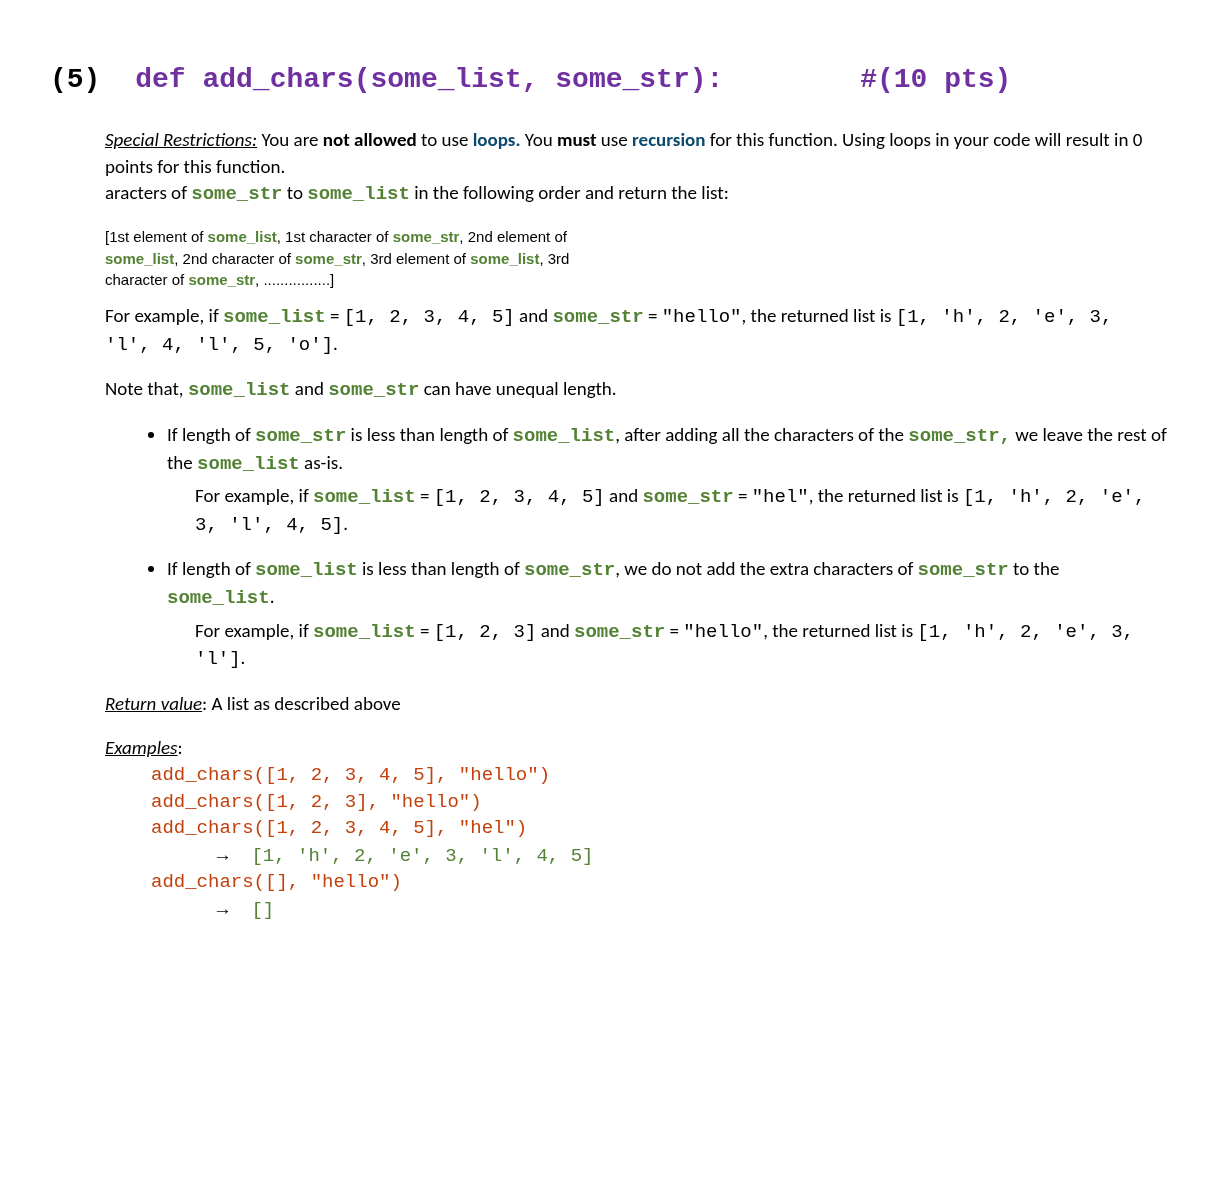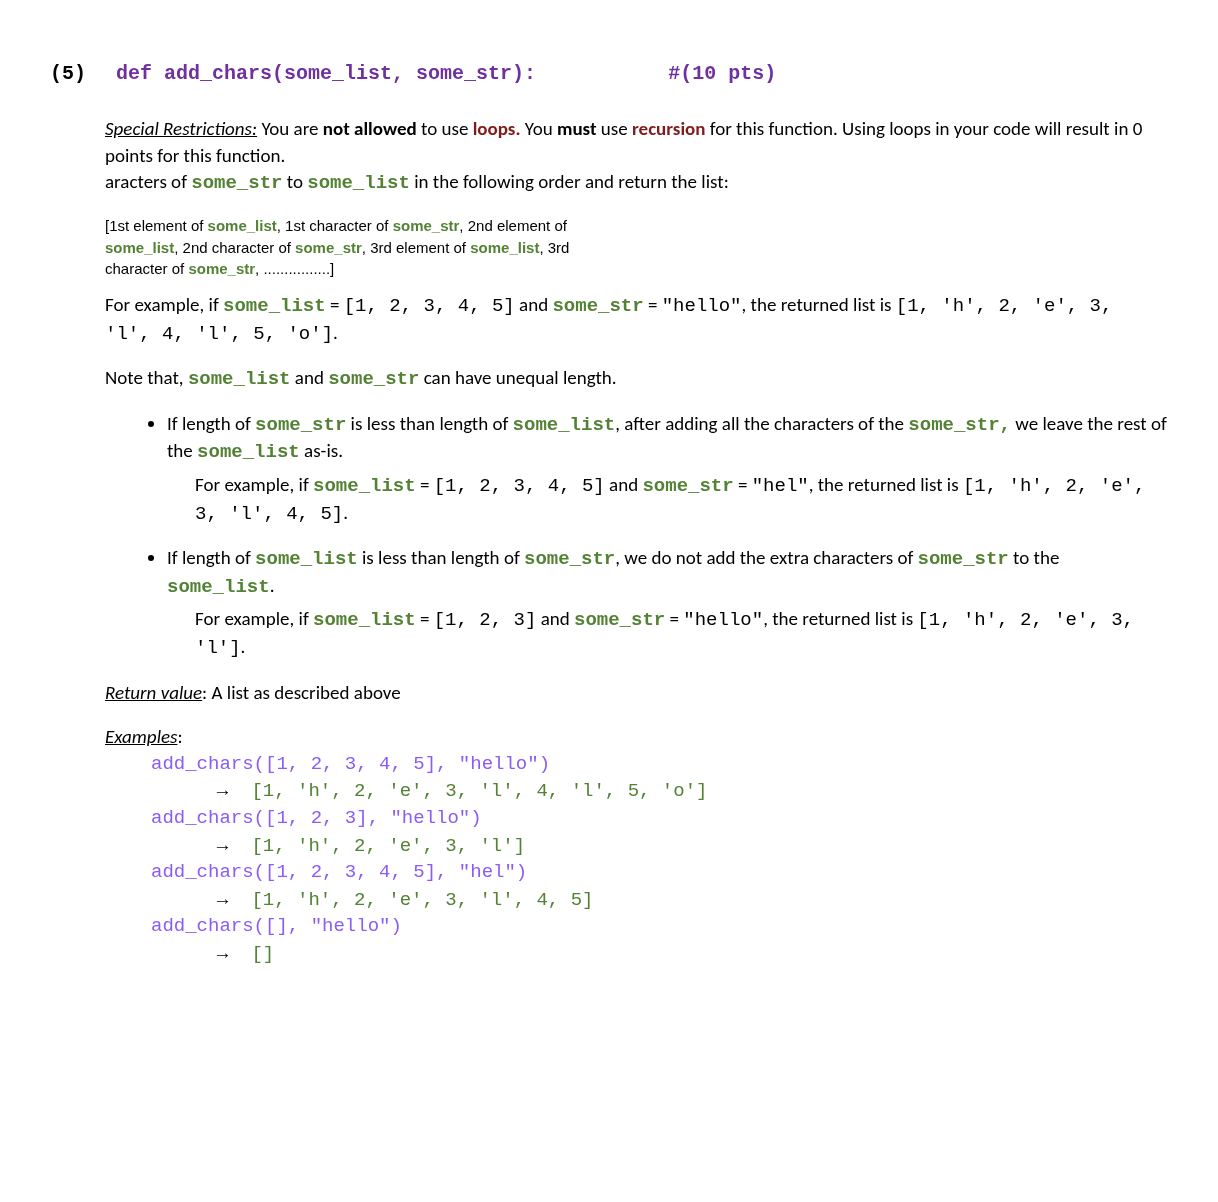--- a/index.html
+++ b/index.html
@@ -6,36 +6,36 @@
     body {
       font-family: Calibri, 'Segoe UI', Arial, sans-serif;
       font-size: 19px;
       line-height: 1.4;
       color: #000;
       background: #fff;
       margin: 0;
       padding: 60px 50px;
       width: 1218px;
     }
-    .green { color: #7f1d1d; }
+    .green { color: #0c4a6e; }
     .bold { font-weight: bold; }
     .underline { text-decoration: underline; font-style: italic; }
-    .heading-line { font-weight: bold; font-family: 'Courier New', Courier, monospace; font-size: 20px; color: #7030a0; margin-bottom: 28px; }
+    .heading-line { font-weight: bold; font-family: 'Courier New', Courier, monospace; font-size: 28px; color: #7030a0; margin-bottom: 28px; }
     .heading-line .num { color: #000; margin-right: 18px; }
     .heading-line .pts { margin-left: 120px; }
     .body-content { margin-left: 55px; }
     .para { margin-bottom: 18px; }
     .interleave-block { margin-bottom: 12px; }
     .interleave-line { font-family: Liberation Sans, sans-serif; font-size: 15px; line-height: 1.45; }
     .interleave-line .code-green { color: #548235; font-weight: bold; }
     ul.bullets { list-style: disc; padding-left: 62px; margin: 0 0 18px 0; }
     ul.bullets > li { margin-bottom: 18px; }
     .sub-indent { margin-left: 28px; margin-top: 6px; }
     .examples-block { margin-left: 28px; }
-    .example-call { font-family: 'Courier New', Courier, monospace; color: #8b5cf6; font-size: 19px; margin-left: 18px; }
+    .example-call { font-family: 'Courier New', Courier, monospace; color: #c2410c; font-size: 19px; margin-left: 18px; }
     .example-result { font-family: 'Courier New', Courier, monospace; color: #548235; font-size: 19px; margin-left: 80px; }
     .arrow { font-family: Arial, sans-serif; font-weight: bold; color: #000; margin-right: 8px; }
     .kw { font-family: 'Courier New', Courier, monospace; color: #548235; font-weight: bold; }
     .kw-plain { font-family: 'Courier New', Courier, monospace; }
   </style>
 </head>
 <body>
 
 <div class="heading-line">
   <span class="num">(5)</span>
@@ -88,23 +88,21 @@
 
 
   <div class="para">
     <span class="underline">Return value</span><span>: A list as described above</span>
   </div>
 
   <div>
     <span class="underline">Examples</span><span>:</span>
     <div class="examples-block" id="examples-container">
         <div class="example-call">add_chars([1, 2, 3, 4, 5], "hello")</div>
-        <div class="example-result"><span class="arrow">→</span><span> [1, 'h', 2, 'e', 3, 'l', 4, 'l', 5, 'o']</span></div>
         <div class="example-call">add_chars([1, 2, 3], "hello")</div>
-        <div class="example-result"><span class="arrow">→</span><span> [1, 'h', 2, 'e', 3, 'l']</span></div>
         <div class="example-call">add_chars([1, 2, 3, 4, 5], "hel")</div>
         <div class="example-result"><span class="arrow">→</span><span> [1, 'h', 2, 'e', 3, 'l', 4, 5]</span></div>
         <div class="example-call">add_chars([], "hello")</div>
         <div class="example-result"><span class="arrow">→</span><span> []</span></div>
       </div>
   </div>
 
 </div>
 
 </body></html>

